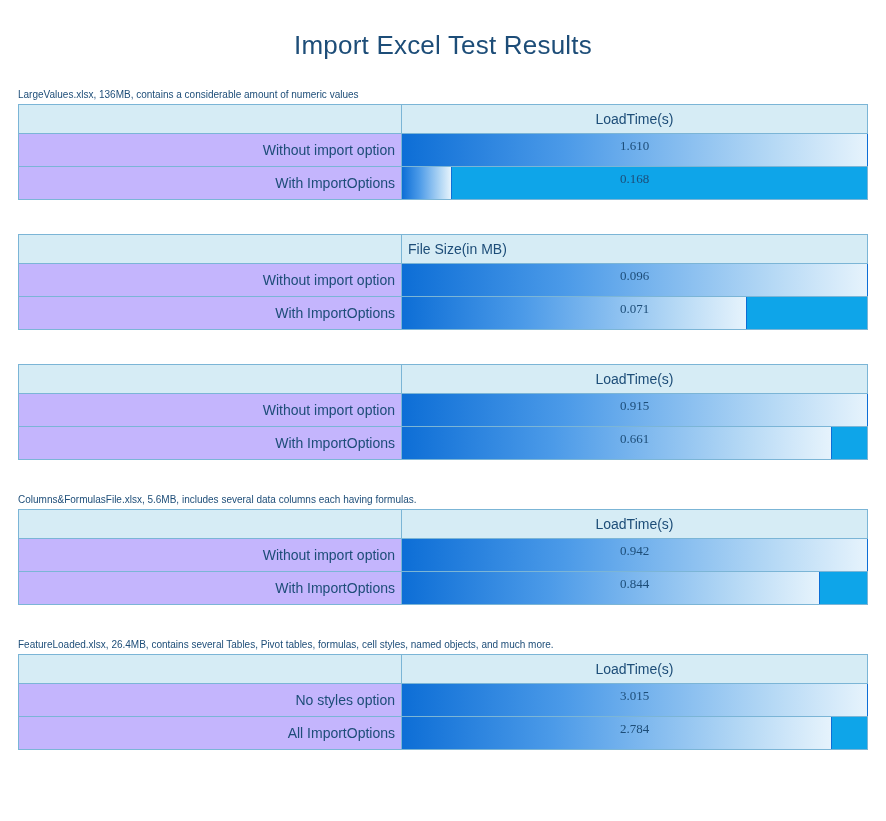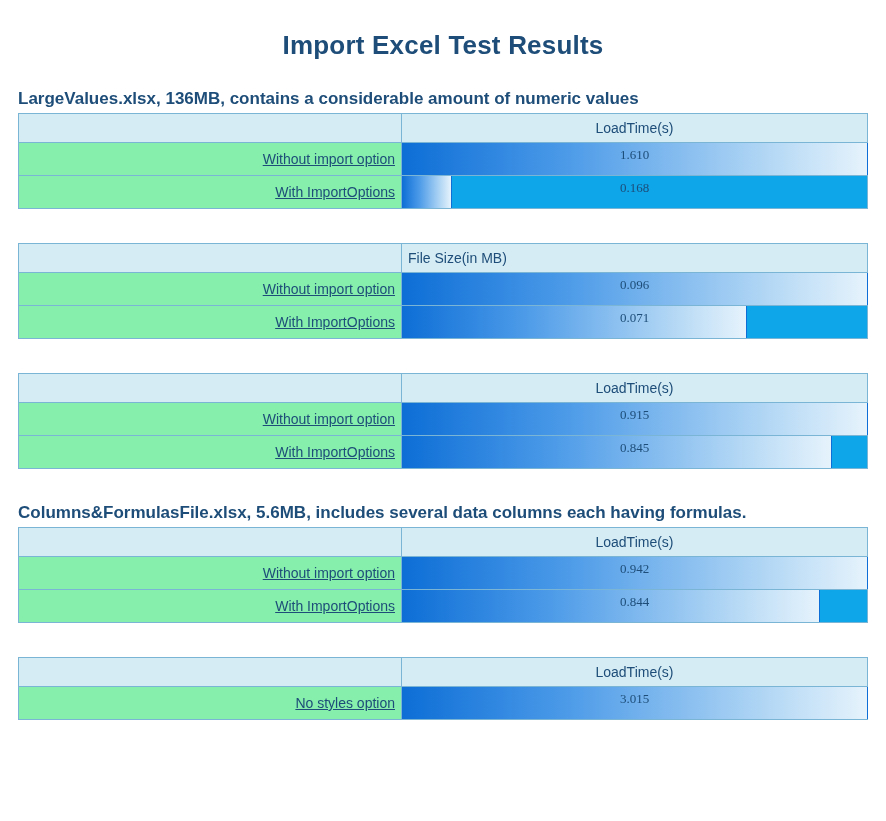--- a/index.html
+++ b/index.html
@@ -10,31 +10,31 @@
     color: #1d4d78;
   }
   .page {
     width: 886px;
     padding: 20px 18px 24px 18px;
     box-sizing: border-box;
   }
   h1.title {
     text-align: center;
     font-size: 26px;
-    font-weight: 700;
+    font-weight: 400;
     color: #1d4d78;
     margin: 10px 0 28px 0;
     letter-spacing: 0.2px;
   }
   .section {
     margin-bottom: 34px;
   }
   .section-title {
-    font-size: 17px;
-    font-weight: 700;
+    font-size: 10px;
+    font-weight: 400;
     color: #1d4d78;
     margin: 0 0 4px 0;
   }
   table.chart {
     width: 100%;
     border-collapse: collapse;
     table-layout: fixed;
   }
   table.chart td, table.chart th {
     border: 1px solid #7bb5d6;
@@ -51,26 +51,25 @@
     text-align: center;
     font-weight: 400;
     height: 26px;
   }
   table.chart th.metric.left {
     text-align: left;
     padding-left: 6px;
     margin-top: 12px;
   }
   td.label {
-    background: #86efac;
+    background: #c4b5fd;
     text-align: right;
     padding: 2px 6px 2px 2px;
     height: 24px;
     white-space: nowrap;
-    text-decoration: underline;
   }
   td.barcell {
     background: #0ea5e9;
     position: relative;
     padding: 4px;
     height: 24px;
     font-family: Liberation Serif, serif;
   }
   .bar {
     position: absolute;
@@ -165,21 +164,21 @@
               <td class="label">Without import option</td>
               <td class="barcell">
                 <div class="bar" style="width: 100%;"></div>
                 <div class="barvalue">0.915</div>
               </td>
             </tr>
             <tr>
               <td class="label">With ImportOptions</td>
               <td class="barcell">
                 <div class="bar" style="width: 92.3497%;"></div>
-                <div class="barvalue">0.845</div>
+                <div class="barvalue">0.661</div>
               </td>
             </tr>
           </tbody>
         </table>
       </div>
       <div class="section">
         <div class="section-title">Columns&amp;FormulasFile.xlsx, 5.6MB, includes several data columns each having formulas.</div>
         <table class="chart">
           <thead>
             <tr>
@@ -199,33 +198,41 @@
               <td class="label">With ImportOptions</td>
               <td class="barcell">
                 <div class="bar" style="width: 89.5966%;"></div>
                 <div class="barvalue">0.844</div>
               </td>
             </tr>
           </tbody>
         </table>
       </div>
       <div class="section">
+        <div class="section-title">FeatureLoaded.xlsx, 26.4MB, contains several Tables, Pivot tables, formulas, cell styles, named objects, and much more.</div>
         <table class="chart">
           <thead>
             <tr>
               <th class="corner"></th>
               <th class="metric">LoadTime(s)</th>
             </tr>
           </thead>
           <tbody>
             <tr>
               <td class="label">No styles option</td>
               <td class="barcell">
                 <div class="bar" style="width: 100%;"></div>
                 <div class="barvalue">3.015</div>
               </td>
             </tr>
+            <tr>
+              <td class="label">All ImportOptions</td>
+              <td class="barcell">
+                <div class="bar" style="width: 92.3383%;"></div>
+                <div class="barvalue">2.784</div>
+              </td>
+            </tr>
           </tbody>
         </table>
       </div>
     </div>
 
 </div>
 
 </body></html>

